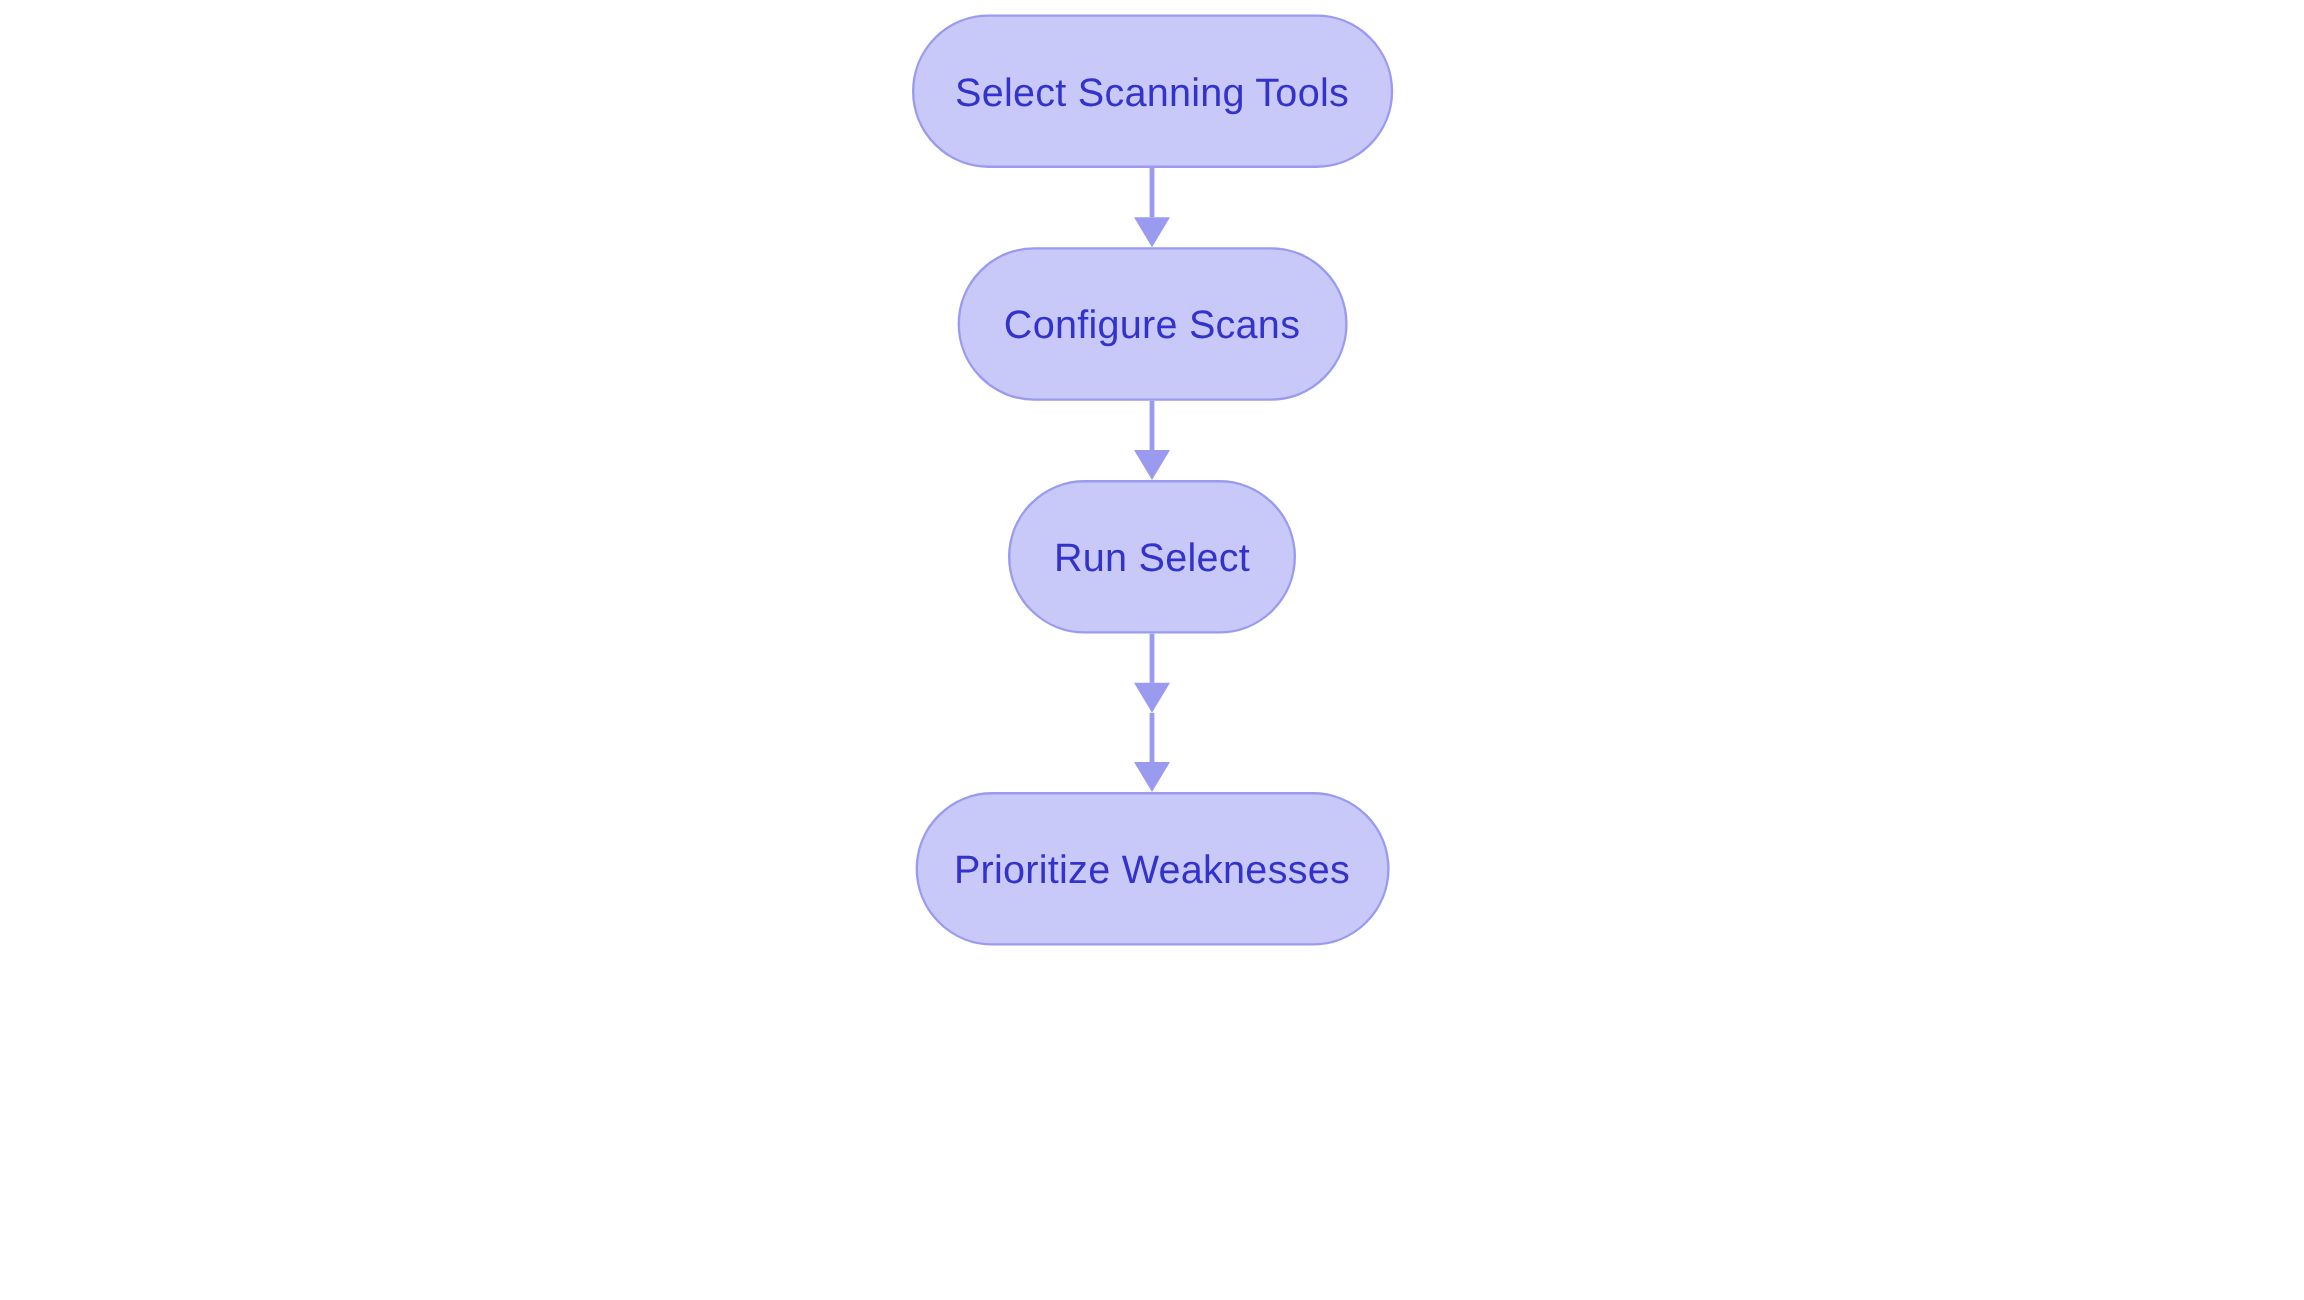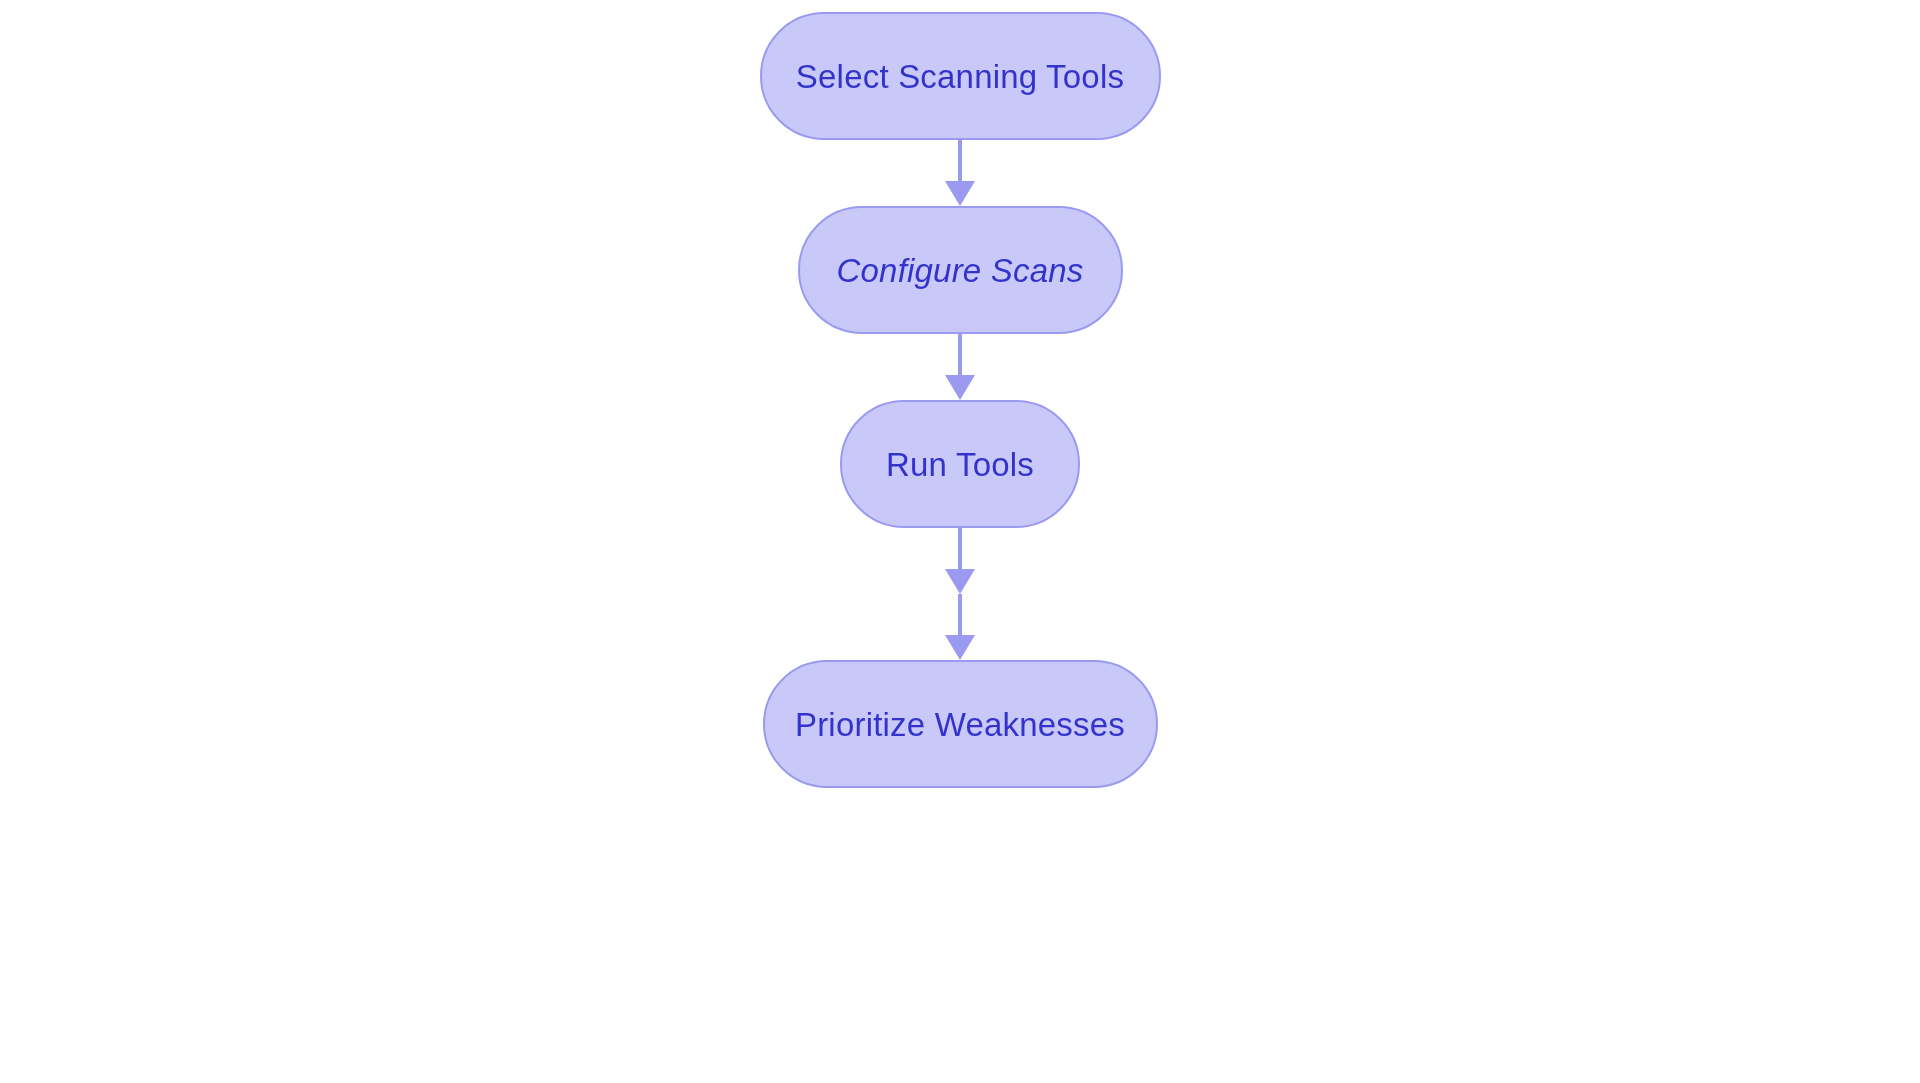--- a/index.html
+++ b/index.html
@@ -48,21 +48,21 @@
     font-size: 33px;
     line-height: 1;
     color: #3333cc;
     white-space: nowrap;
     letter-spacing: 0.2px;
     font-weight: 400;
   }
 
   
   .node-w-1 { width: 401px; }
-  .node-w-2 { width: 325px; font-style: italic; }
+  .node-w-2 { width: 325px; }
   .node-w-3 { width: 240px; }
   .node-w-4 { width: 312px; }
   .node-w-5 { width: 395px; }
 
   
   .flow-connector {
     position: relative;
     width: 34px;
     flex: 0 0 auto;
     display: flex;
@@ -111,21 +111,21 @@
     <div class="flow-node node-w-2">
       <span class="flow-node-label">Configure Scans</span>
     </div>
 
     <div class="flow-connector conn-h-2">
       <div class="connector-stem"></div>
       <div class="connector-head"></div>
     </div>
 
     <div class="flow-node node-w-3">
-      <span class="flow-node-label">Run Tools</span>
+      <span class="flow-node-label">Run Select</span>
     </div>
 
     <div class="flow-connector conn-h-3">
       <div class="connector-stem"></div>
       <div class="connector-head"></div>
     </div>
 
 
     <div class="flow-connector conn-h-4">
       <div class="connector-stem"></div>

